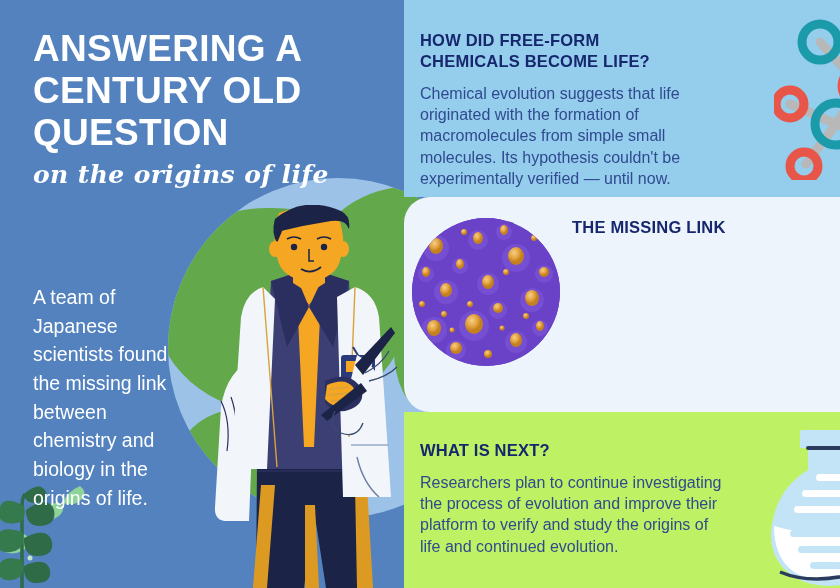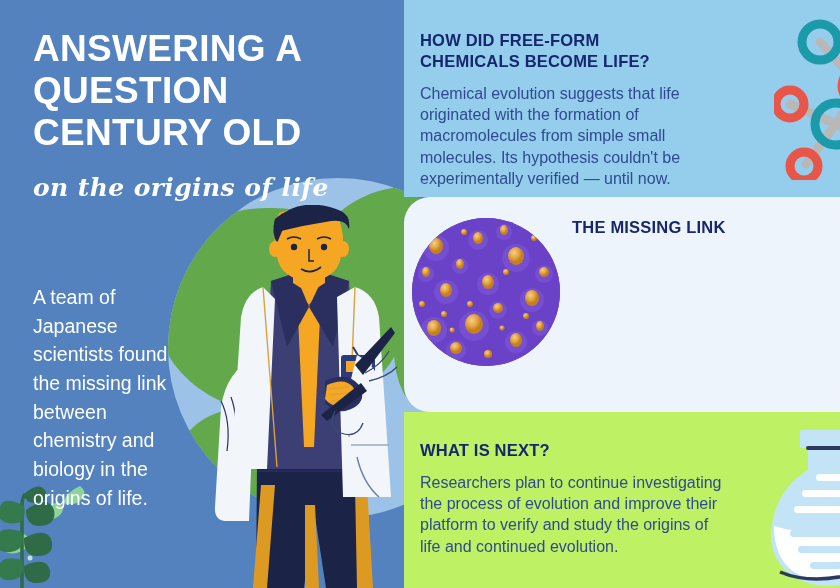--- a/index.html
+++ b/index.html
@@ -33,21 +33,21 @@
 
   .title-block { position:absolute; left:33px; top:28px; width:330px; }
   .title-line {
     font-size:37px; font-weight:800; color:#ffffff;
     letter-spacing:0.3px; line-height:1.13; text-transform:uppercase;
   }
   .subtitle {
     font-family:"DejaVu Serif", serif;
     font-style:italic; font-weight:bold;
     font-size:25px; color:#ffffff;
-    margin-top:20px; letter-spacing:0.4px;
+    margin-top:7px; letter-spacing:0.4px;
   }
   .left-body {
     position:absolute; left:33px; top:283px; width:158px;
     font-size:19.5px; line-height:1.47; color:#ffffff; font-weight:300;
   }
 
   
   .scientist { position:absolute; left:205px; top:205px; width:210px; height:383px; }
 
   
@@ -103,22 +103,22 @@
       <path d="M32 34 q22 -16 28 0 q3 16 -16 16 q-12 -1 -12 -16z" fill="#2f6b46"></path>
       <path d="M28 56 q-24 -8 -26 8 q0 16 19 11 q11 -4 7 -19z" fill="#347a4c"></path>
       <path d="M30 62 q24 -12 28 4 q2 15 -17 14 q-12 -2 -11 -18z" fill="#2f6b46"></path>
       <path d="M28 84 q-22 -6 -24 9 q1 15 18 10 q10 -4 6 -19z" fill="#347a4c"></path>
       <path d="M30 90 q22 -10 26 4 q2 14 -16 13 q-11 -2 -10 -17z" fill="#2f6b46"></path>
       <path d="M30 18 q16 -14 22 -2 q3 10 -11 11 q-10 0 -11 -9z" fill="#2f6b46"></path>
     </svg>
 
     <div class="title-block">
       <div class="title-line">Answering a</div>
+      <div class="title-line">Century Old</div>
       <div class="title-line">Question</div>
-      <div class="title-line">Century Old</div>
       <div class="subtitle">on the origins of life</div>
     </div>
 
     <div class="left-body">A team of Japanese scientists found the missing link between chemistry and biology in the origins of life.</div>
 
     <svg class="scientist" viewBox="0 0 210 383">
 
       <path d="M56 150 q-34 12 -40 52 l-6 100 q-1 14 12 14 l22 0 l6 -150z" fill="#f2f5fa"></path>
       <path d="M16 196 q10 20 6 50" stroke="#2b2f60" stroke-width="1.2" fill="none"></path>
       <path d="M26 192 q8 22 4 54" stroke="#2b2f60" stroke-width="1.2" fill="none"></path>

